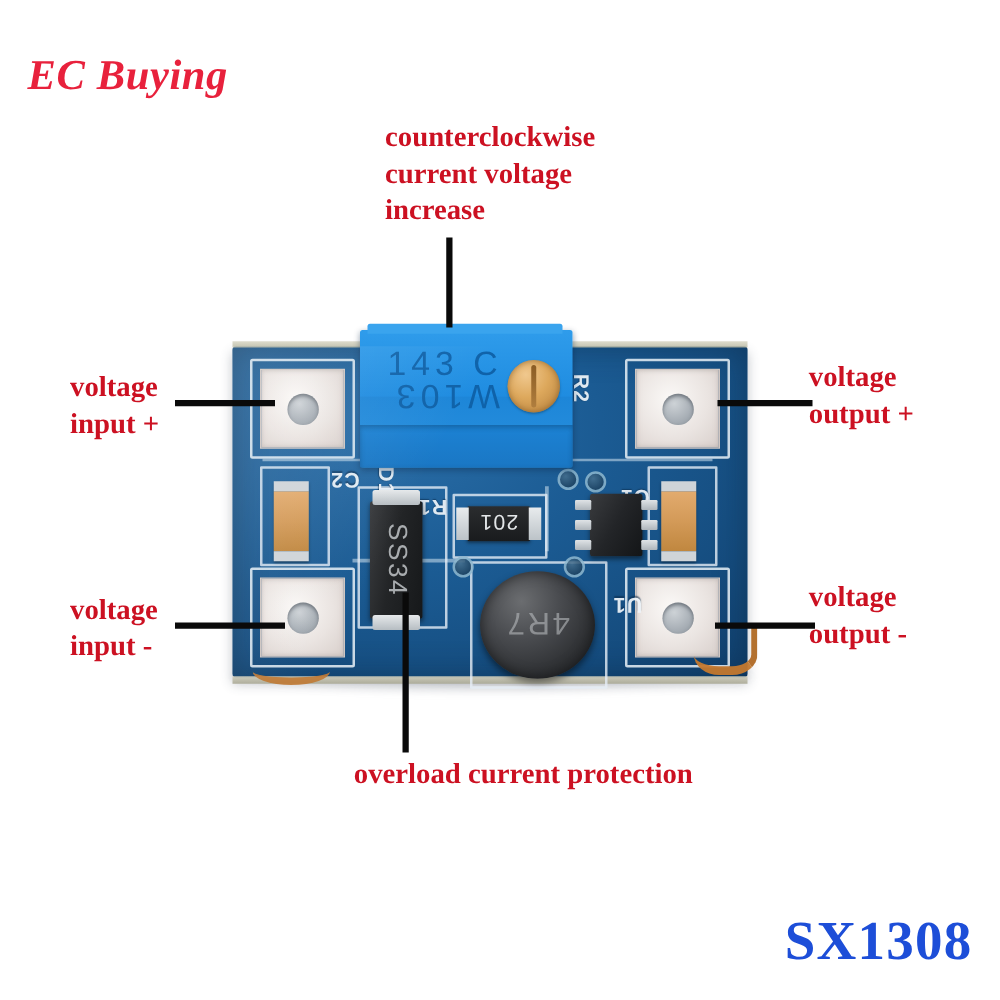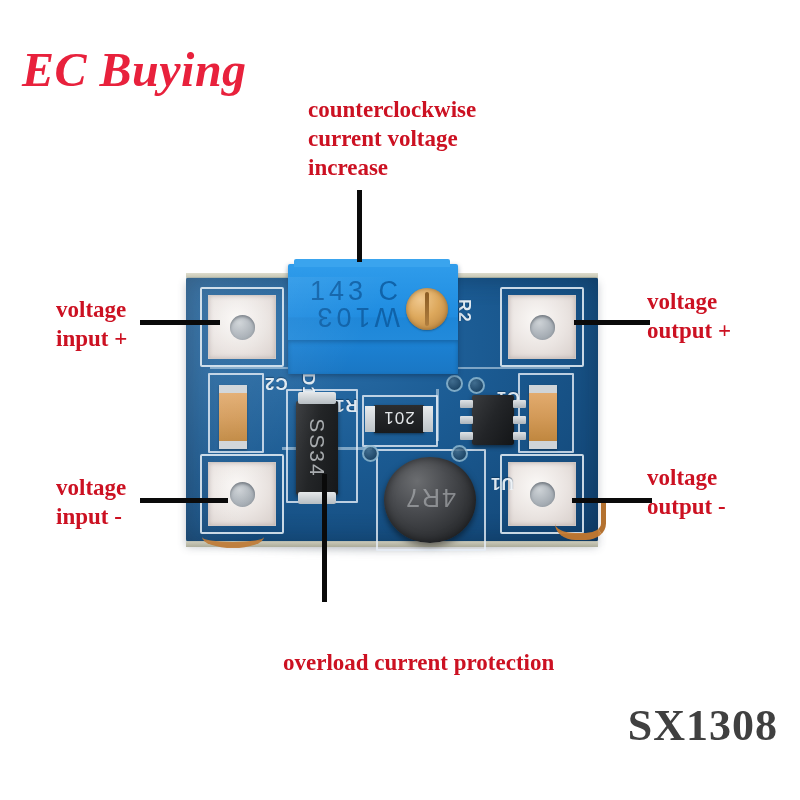--- a/index.html
+++ b/index.html
@@ -24,48 +24,48 @@
     position: absolute;
     color: #e1122a;
     font-family: "Liberation Serif", serif;
     font-weight: bold;
     white-space: nowrap;
     letter-spacing: 0.5px;
   }
   #brand-logo {
     left: 22px;
     top: 42px;
-    font-size: 48px;
+    font-size: 34px;
     font-style: italic;
     color: #e8213c;
   }
   #model-number {
     right: 22px;
-    top: 700px;
+    top: 727px;
     font-size: 44px;
-    color: #404040;
+    color: #1d4ed8;
     letter-spacing: 1px;
   }
 
   
   .callout {
     position: absolute;
     color: #cc1122;
     font-family: "Liberation Serif", serif;
     font-weight: bold;
     font-size: 23px;
     line-height: 1.26;
     white-space: pre-line;
   }
   #callout-pot        { left: 308px; top: 96px;  width: 230px; }
   #callout-vin-plus   { left: 56px;  top: 296px; width: 140px; text-align: left;}
   #callout-vin-minus  { left: 56px;  top: 474px; width: 140px; text-align: left;}
   #callout-vout-plus  { left: 647px; top: 288px; width: 150px; text-align: left;}
   #callout-vout-minus { left: 647px; top: 464px; width: 150px; text-align: left;}
-  #callout-protection { left: 283px; top: 605px; width: 340px; font-size: 23px; margin-top: 44px; }
+  #callout-protection { left: 283px; top: 605px; width: 340px; font-size: 23px; }
 
   
   .leader {
     position: absolute;
     background: #0a0a0a;
   }
   .leader.h { height: 5px; }
   .leader.v { width: 5px; }
   #leader-pot        { left: 357px; top: 190px; height: 72px; }
   #leader-vin-plus   { left: 140px; top: 320px; width: 80px; }

